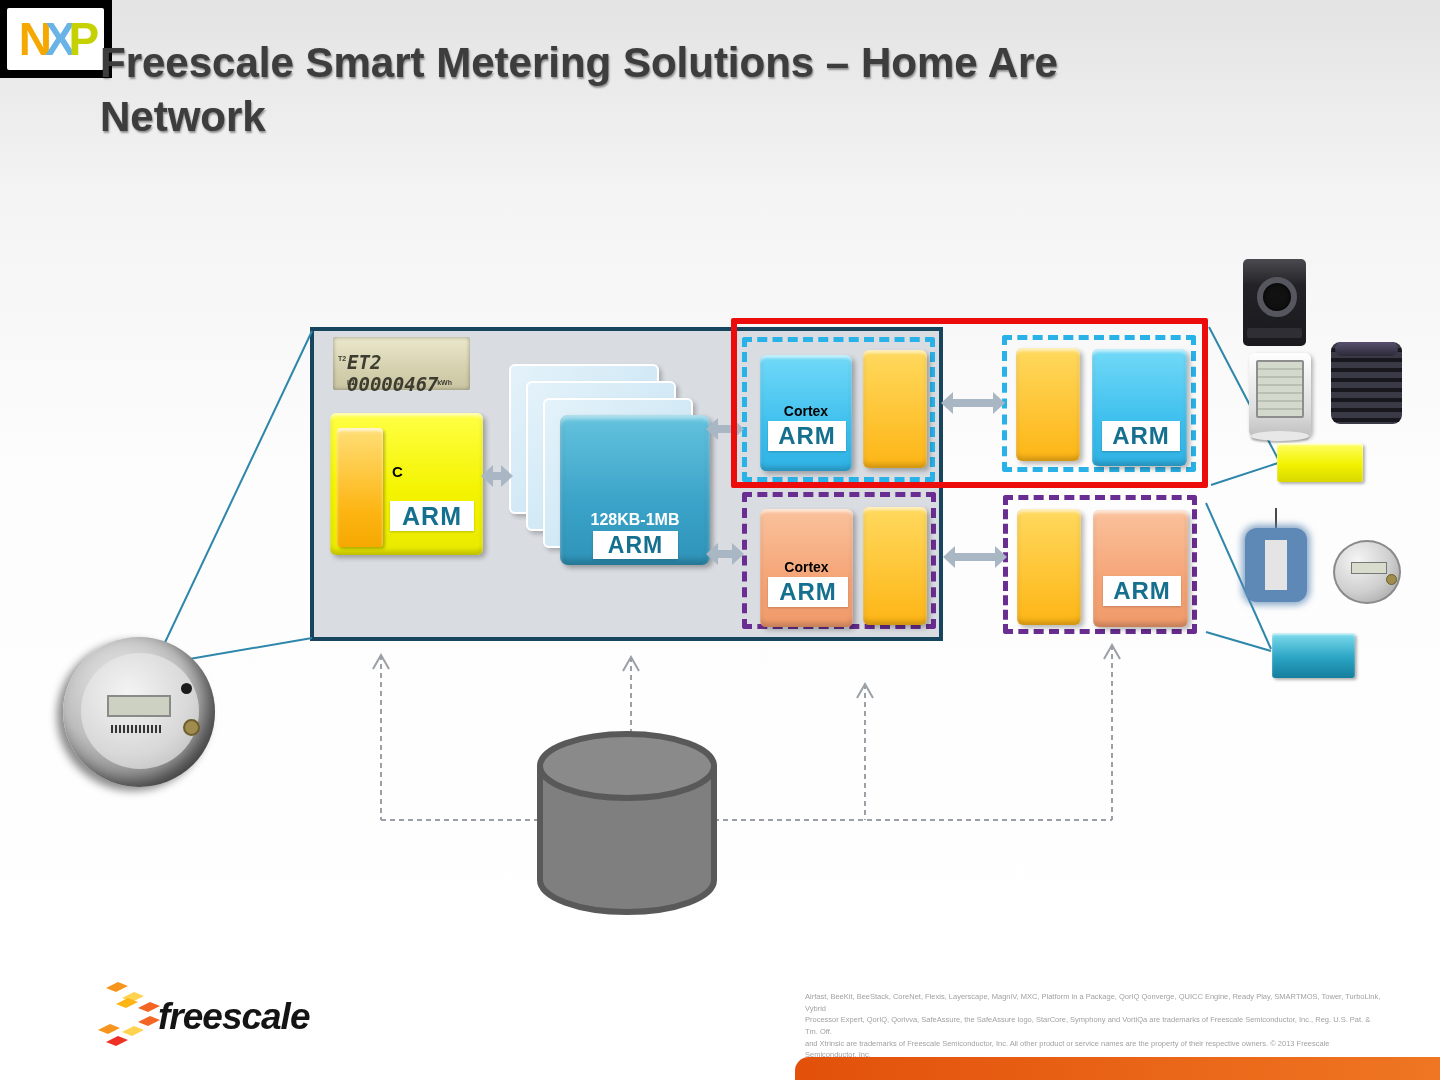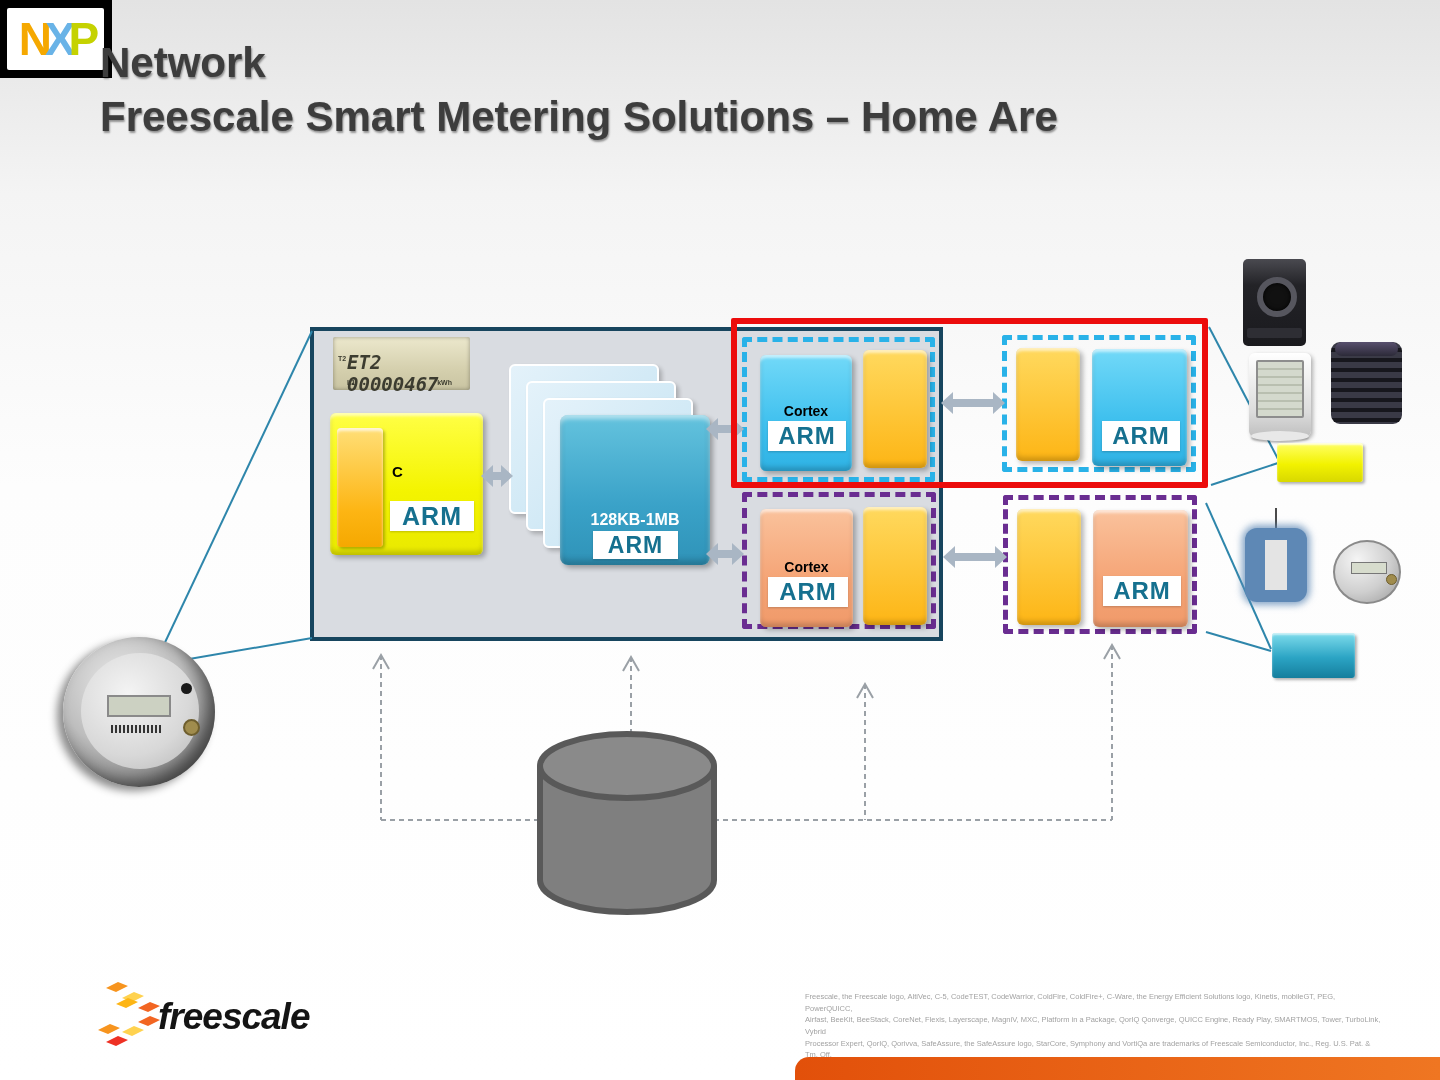--- a/index.html
+++ b/index.html
@@ -149,22 +149,22 @@
 </style>
 </head>
 <body>
 
 <div class="abs logo-block">
   <div class="abs logo-card">
     <span class="nxp"><span class="n">N</span><span class="x">X</span><span class="p">P</span></span>
   </div>
 </div>
 <div class="abs slide-title">
+  <div>Freescale Smart Metering Solutions – Home Are</div>
   <div>Network</div>
-  <div>Freescale Smart Metering Solutions – Home Are</div>
 </div>
 
 <svg class="overlay" width="1440" height="1080" viewBox="0 0 1440 1080">
   <g stroke="#9aa0a6" stroke-width="2" fill="none" stroke-dasharray="5,4">
     <path d="M381,655 L381,820"></path>
     <path d="M631,657 L631,735"></path>
     <path d="M865,684 L865,820"></path>
     <path d="M1112,645 L1112,820"></path>
     <path d="M381,820 L1112,820"></path>
   </g>
@@ -319,19 +319,18 @@
   <polygon points="40,26 52,20 62,24 50,30" fill="#f26522"></polygon>
   <polygon points="18,22 30,16 40,20 28,26" fill="#fdb515"></polygon>
   <polygon points="40,40 52,34 62,38 50,44" fill="#f26522"></polygon>
   <polygon points="24,50 36,44 46,48 34,54" fill="#ffd24f"></polygon>
   <polygon points="8,60 20,54 30,58 18,64" fill="#ee3124"></polygon>
   <polygon points="0,48 12,42 22,46 10,52" fill="#f7941e"></polygon>
 </svg>
 <div class="abs fs-logo-text">freescale</div>
 
 <div class="abs legal">
-  <span>Freescale, the Freescale logo, AltiVec, C-5, CodeTEST, CodeWarrior, ColdFire, ColdFire+, C-Ware, the Energy Efficient Solutions logo, Kinetis, mobileGT, PEG, PowerQUICC,</span>
   <span>Airfast, BeeKit, BeeStack, CoreNet, Flexis, Layerscape, MagniV, MXC, Platform in a Package, QorIQ Qonverge, QUICC Engine, Ready Play, SMARTMOS, Tower, TurboLink, Vybrid</span>
   <span>Processor Expert, QorIQ, Qorivva, SafeAssure, the SafeAssure logo, StarCore, Symphony and VortiQa are trademarks of Freescale Semiconductor, Inc., Reg. U.S. Pat. &amp; Tm. Off.</span>
   <span>and Xtrinsic are trademarks of Freescale Semiconductor, Inc. All other product or service names are the property of their respective owners. © 2013 Freescale Semiconductor, Inc.</span>
 </div>
 
 <div class="abs orange-bar"></div>
 
 </body></html>

